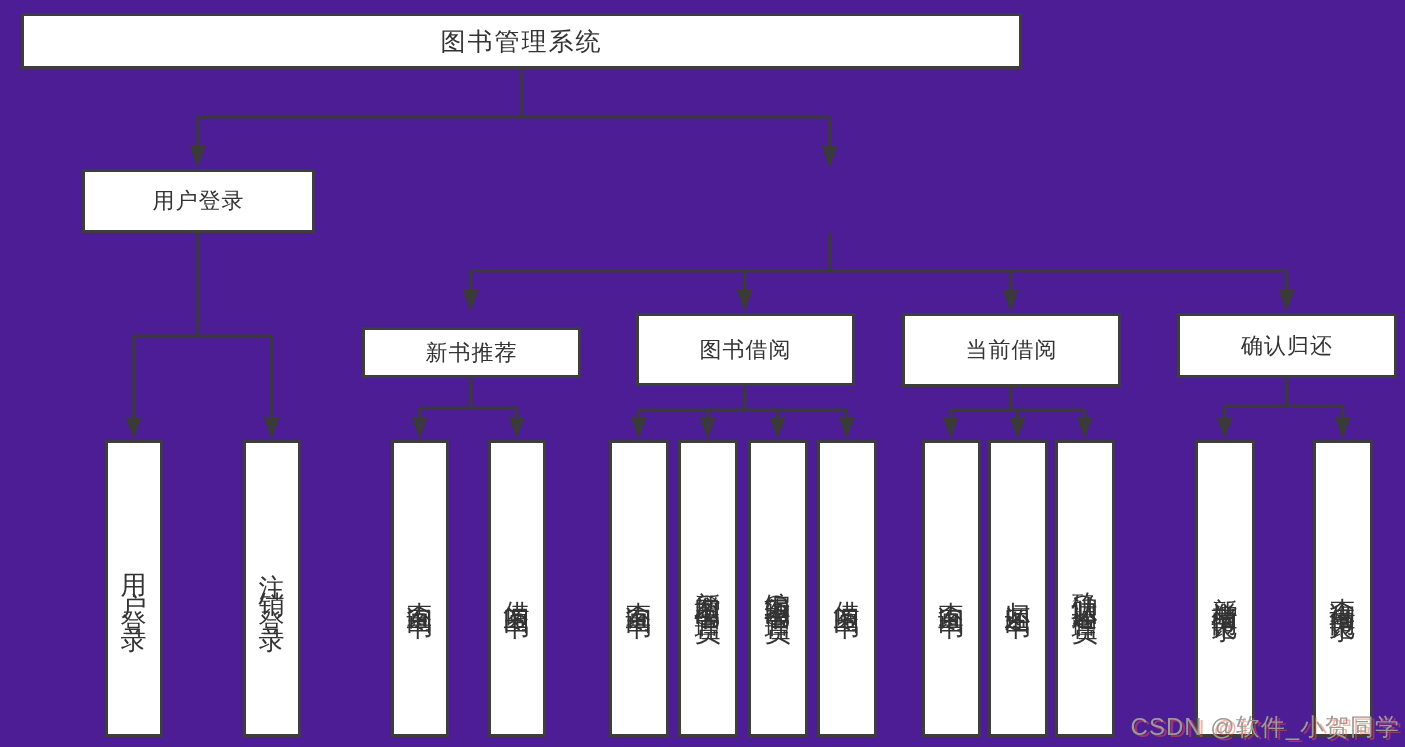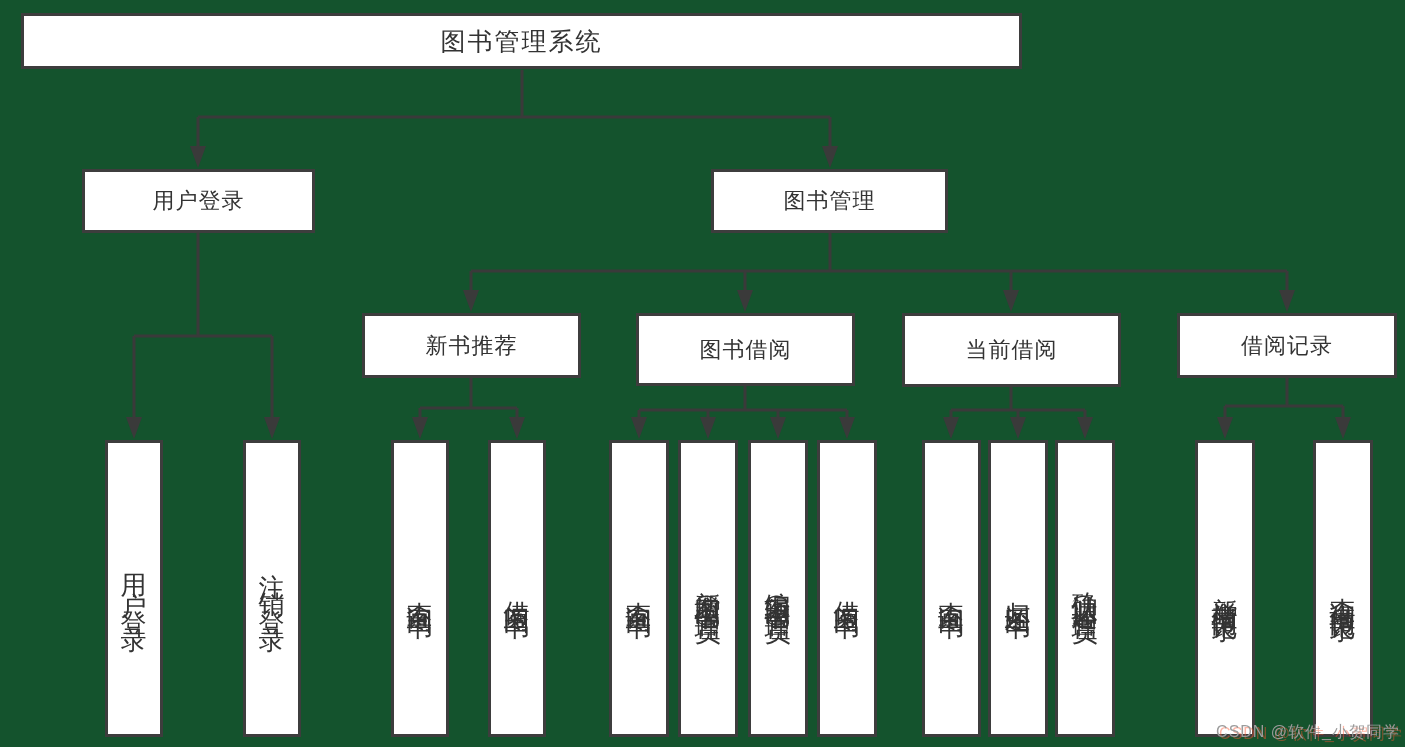--- a/index.html
+++ b/index.html
@@ -1,17 +1,17 @@
 <!DOCTYPE html>
 <html><head>
 <meta charset="utf-8">
 <style>
   html,body{margin:0;padding:0;background:#fff;}
   .stage{
-    position:relative;width:1405px;height:747px;background:#14532d;overflow:hidden;
+    position:relative;width:1405px;height:747px;background:#4c1d95;overflow:hidden;
     font-family:"Liberation Sans","DejaVu Sans",sans-serif;
   }
   .connectors{position:absolute;left:0;top:0;}
   .hbox{
     position:absolute;box-sizing:border-box;border:3px solid #3d3d3d;background:#fff;
     display:flex;align-items:center;justify-content:center;
     color:#333;font-size:22px;letter-spacing:1px;white-space:nowrap;
   }
   .hbox.title{font-size:25px;letter-spacing:2px;}
   .vbox{
@@ -19,21 +19,21 @@
     border:3px solid #3d3d3d;background:#fff;
     display:flex;align-items:center;justify-content:center;
   }
   .vlabel{
     writing-mode:vertical-rl;text-orientation:mixed;
     font-size:26px;line-height:1;letter-spacing:4px;color:#333;white-space:nowrap;
   }
   .vlabel.wide{letter-spacing:18px;}
   .watermark{
     position:absolute;right:5px;bottom:4px;z-index:5;
-    font-size:16px;letter-spacing:1px;color:#9b9b9b;
+    font-size:24px;letter-spacing:1px;color:#9b9b9b;
     text-shadow:3px 2px 0 rgba(252,85,49,0.45);
   }
 </style>
 </head>
 <body>
 
 <div class="stage">
 
   <svg class="connectors" width="1405" height="747" viewBox="0 0 1405 747">
     <g stroke="#3a3a3a" stroke-width="3" fill="none">
@@ -68,35 +68,32 @@
     </g>
   </svg>
 
   <div class="hbox title" style="left:21px;top:13px;width:1001px;height:56px">
     <span>图书管理系统</span>
   </div>
 
   <div class="hbox" style="left:82px;top:169px;width:233px;height:64px">
     <span>用户登录</span>
   </div>
-  <div class="hbox" style="left:711px;top:169px;width:237px;height:64px">
-    <span>图书管理</span>
-  </div>
 
-  <div class="hbox" style="left:362px;top:313px;width:219px;height:65px">
+  <div class="hbox" style="left:362px;top:327px;width:219px;height:51px">
     <span>新书推荐</span>
   </div>
   <div class="hbox" style="left:636px;top:313px;width:219px;height:73px">
     <span>图书借阅</span>
   </div>
   <div class="hbox" style="left:902px;top:313px;width:219px;height:74px">
     <span>当前借阅</span>
   </div>
   <div class="hbox" style="left:1177px;top:313px;width:220px;height:65px">
-    <span>借阅记录</span>
+    <span>确认归还</span>
   </div>
 
   <div class="vbox" style="left:105px;width:58px">
     <span class="vlabel wide">用户登录</span>
   </div>
   <div class="vbox" style="left:243px;width:58px">
     <span class="vlabel wide">注销登录</span>
   </div>
 
   <div class="vbox" style="left:391px;width:58px">

